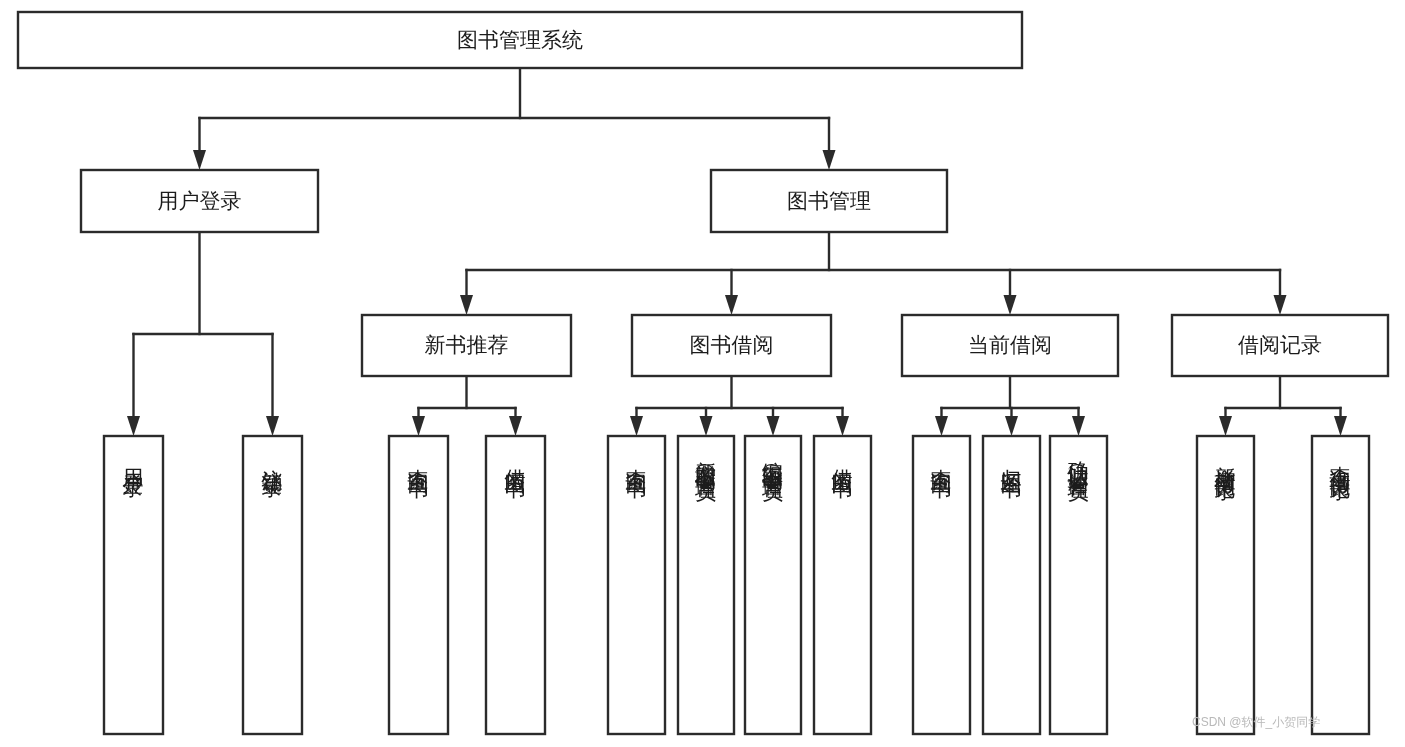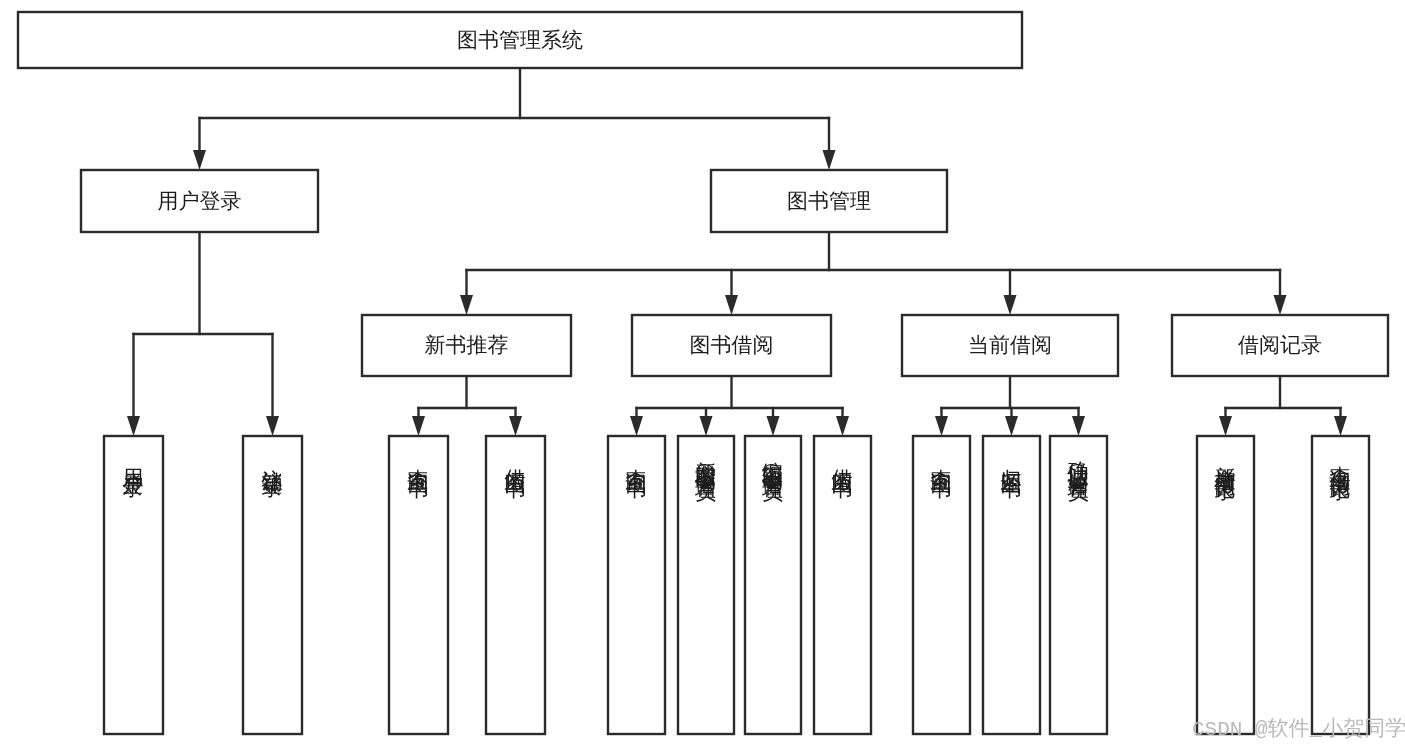--- a/index.html
+++ b/index.html
@@ -54,22 +54,22 @@
     font-size: 21px;
     fill: #1c1c1c;
     writing-mode: vertical-rl;
     text-orientation: upright;
     glyph-orientation-vertical: 0;
     text-anchor: middle;
     letter-spacing: 3px;
   }
   .watermark {
     position: absolute;
-    font-family: Liberation Mono, monospace;
-    font-size: 21px;
+    font-family: Liberation Sans, sans-serif;
+    font-size: 12px;
     color: #b9b9b9;
     white-space: nowrap;
     user-select: none;
   }
 </style>
 </head>
 <body>
 
 <div id="diagram-root">
   <svg class="diagram-canvas" viewBox="0 0 1405 747" xmlns="http://www.w3.org/2000/svg">

